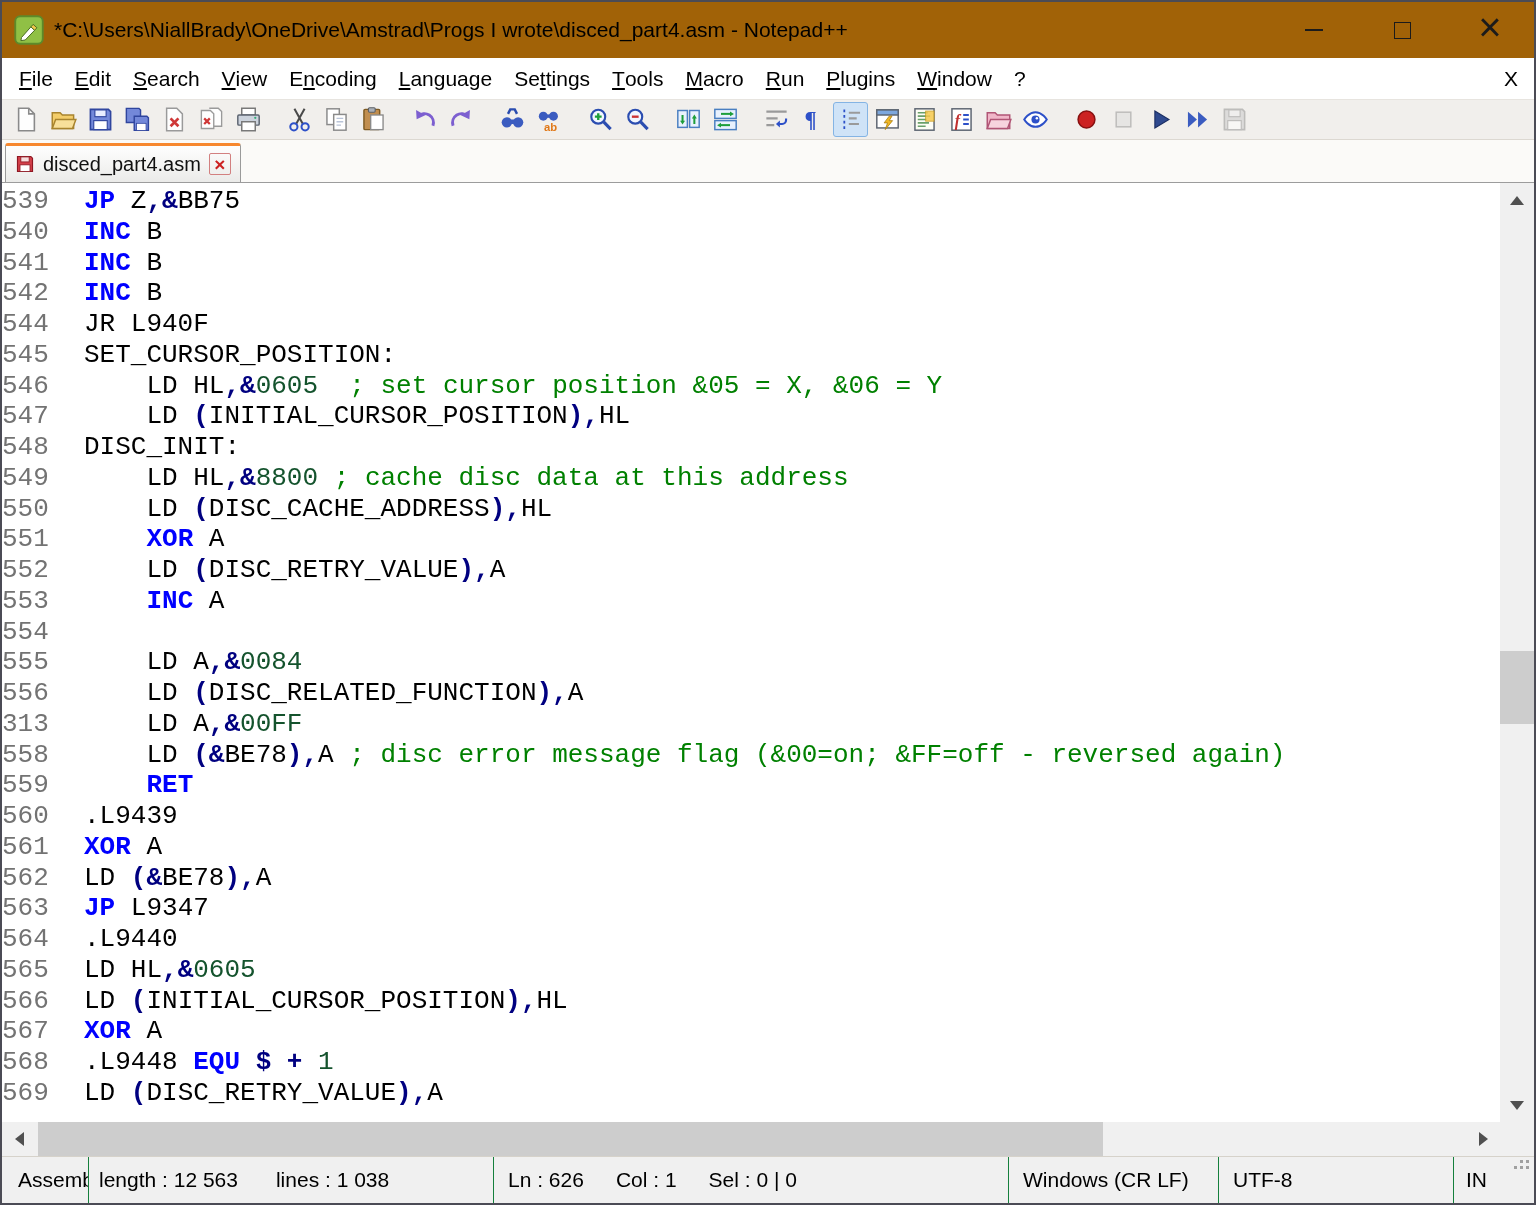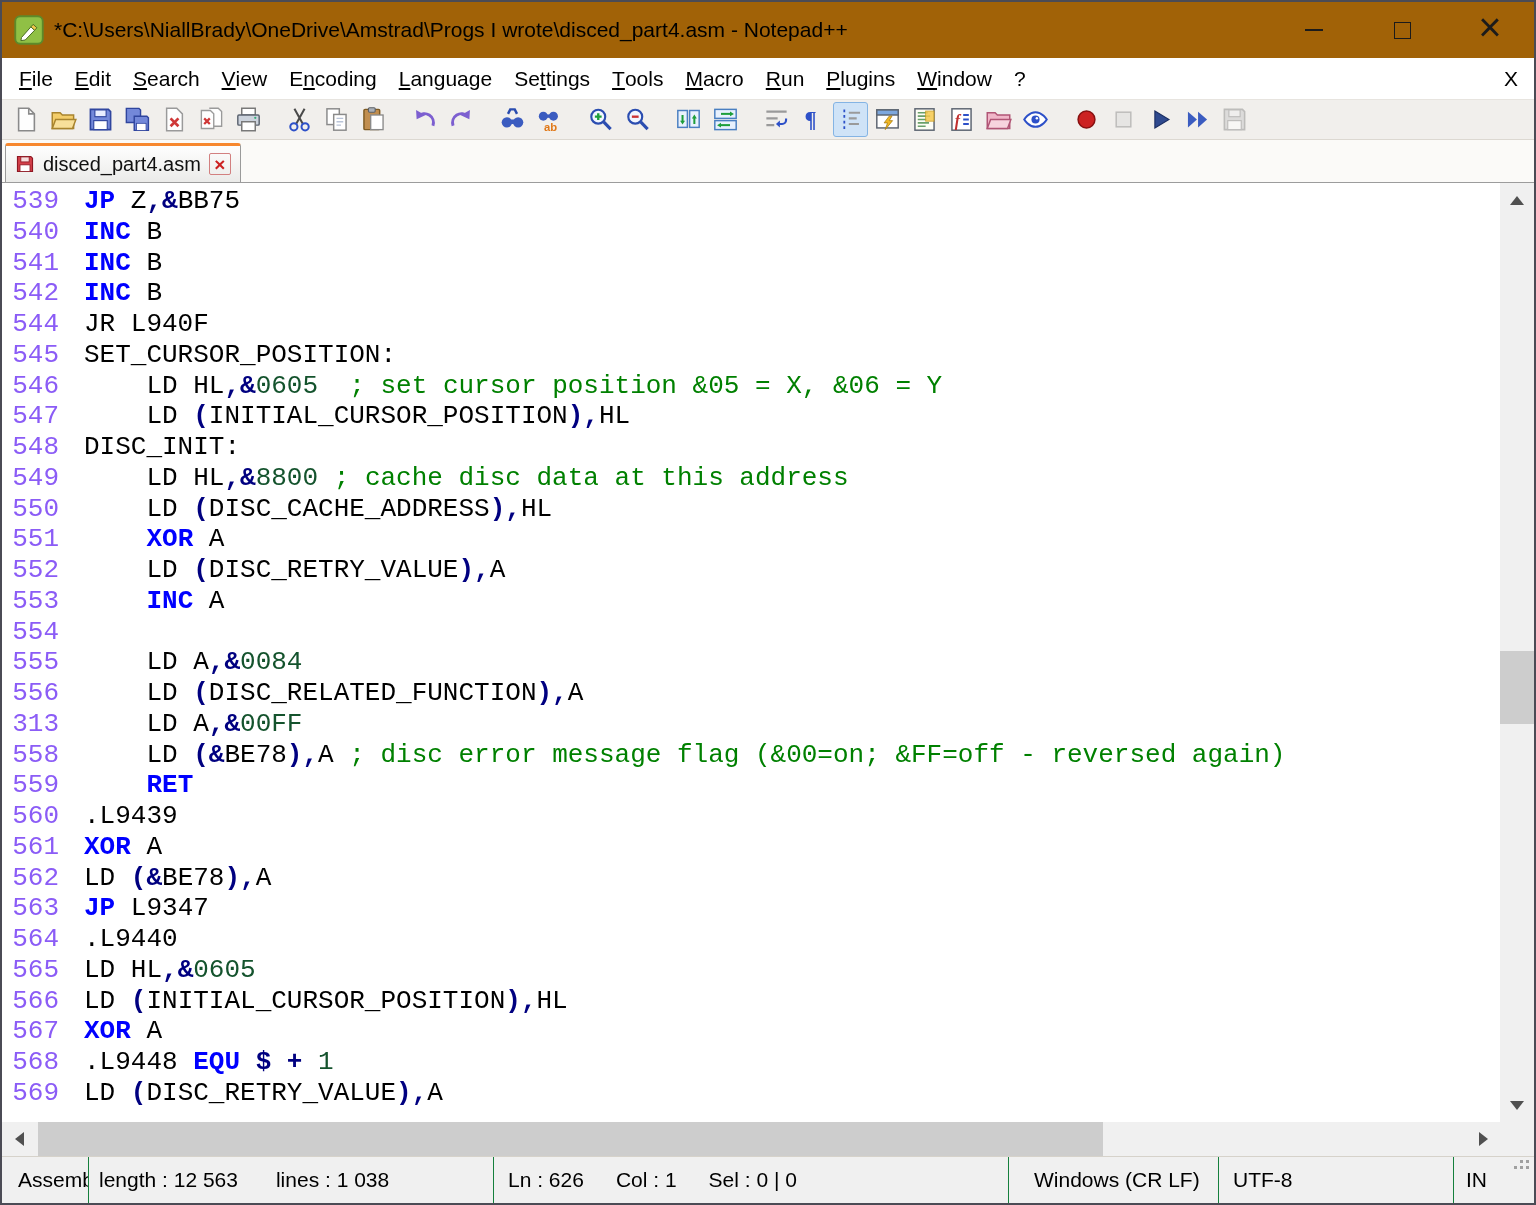--- a/index.html
+++ b/index.html
@@ -48,21 +48,21 @@
   .tab-save-icon svg { width:20px; height:20px; display:block; }
   .tab-label { font-size:20px; color:#111; white-space:nowrap; }
   .tab-close { width:22px; height:22px; border:1px solid #d28080; border-radius:2px; display:flex;
                align-items:center; justify-content:center; color:#cc2222; font-size:19px; font-weight:bold; line-height:1; }
 
   
   .editor { position:relative; height:939px; background:#fff; overflow:hidden; }
   .lines { position:absolute; left:0; top:3px; right:34px; bottom:0; overflow:hidden;
            font-family:"Liberation Mono", monospace; font-size:26px; }
   .row { display:flex; height:30.75px; line-height:30.75px; white-space:pre; }
-  .ln { width:57px; flex:none; text-align:right; color:#8b5cf6; }
+  .ln { width:57px; flex:none; color:#737373; }
   .code { padding-left:25px; white-space:pre; }
   .s-p { color:#000000; }
   .s-k { color:#0000ff; font-weight:bold; }
   .s-o { color:#000080; font-weight:bold; }
   .s-n { color:#14532d; }
   .s-c { color:#008000; }
 
   
   .vscroll { position:absolute; right:0; top:0; width:34px; height:939px; background:#f0f0f0; }
   .sb-btn { width:34px; height:34px; display:flex; align-items:center; justify-content:center; }
@@ -77,21 +77,21 @@
   .h-track { flex:1; position:relative; }
   .hthumb { position:absolute; left:2px; top:0; height:34px; width:1065px; background:#cdcdcd; }
   .h-corner { width:34px; height:34px; background:#f0f0f0; }
 
   
   .statusbar { height:47px; background:#f0f0f0; border-top:1px solid #d6d2ca; display:flex; align-items:stretch; font-size:21px; color:#000; }
   .cell { display:flex; align-items:center; padding-left:10px; border-left:1px solid #15803d; white-space:pre; overflow:hidden; }
   .cell.c1 { border-left:none; flex:0 0 86px; padding-left:16px; }
   .cell.c2 { flex:0 0 405px; }
   .cell.c3 { flex:0 0 515px; padding-left:14px; }
-  .cell.c4 { flex:0 0 210px; padding-left:25px; }
+  .cell.c4 { flex:0 0 210px; padding-left:14px; }
   .cell.c5 { flex:0 0 235px; padding-left:14px; }
   .cell.c6 { flex:1; position:relative; padding-left:12px; }
   .gap2 { margin-left:38px; }
   .gap3 { margin-left:32px; }
   .grip { position:absolute; right:3px; bottom:3px; }
 </style>
 </head>
 <body>
 
 <div id="window">

